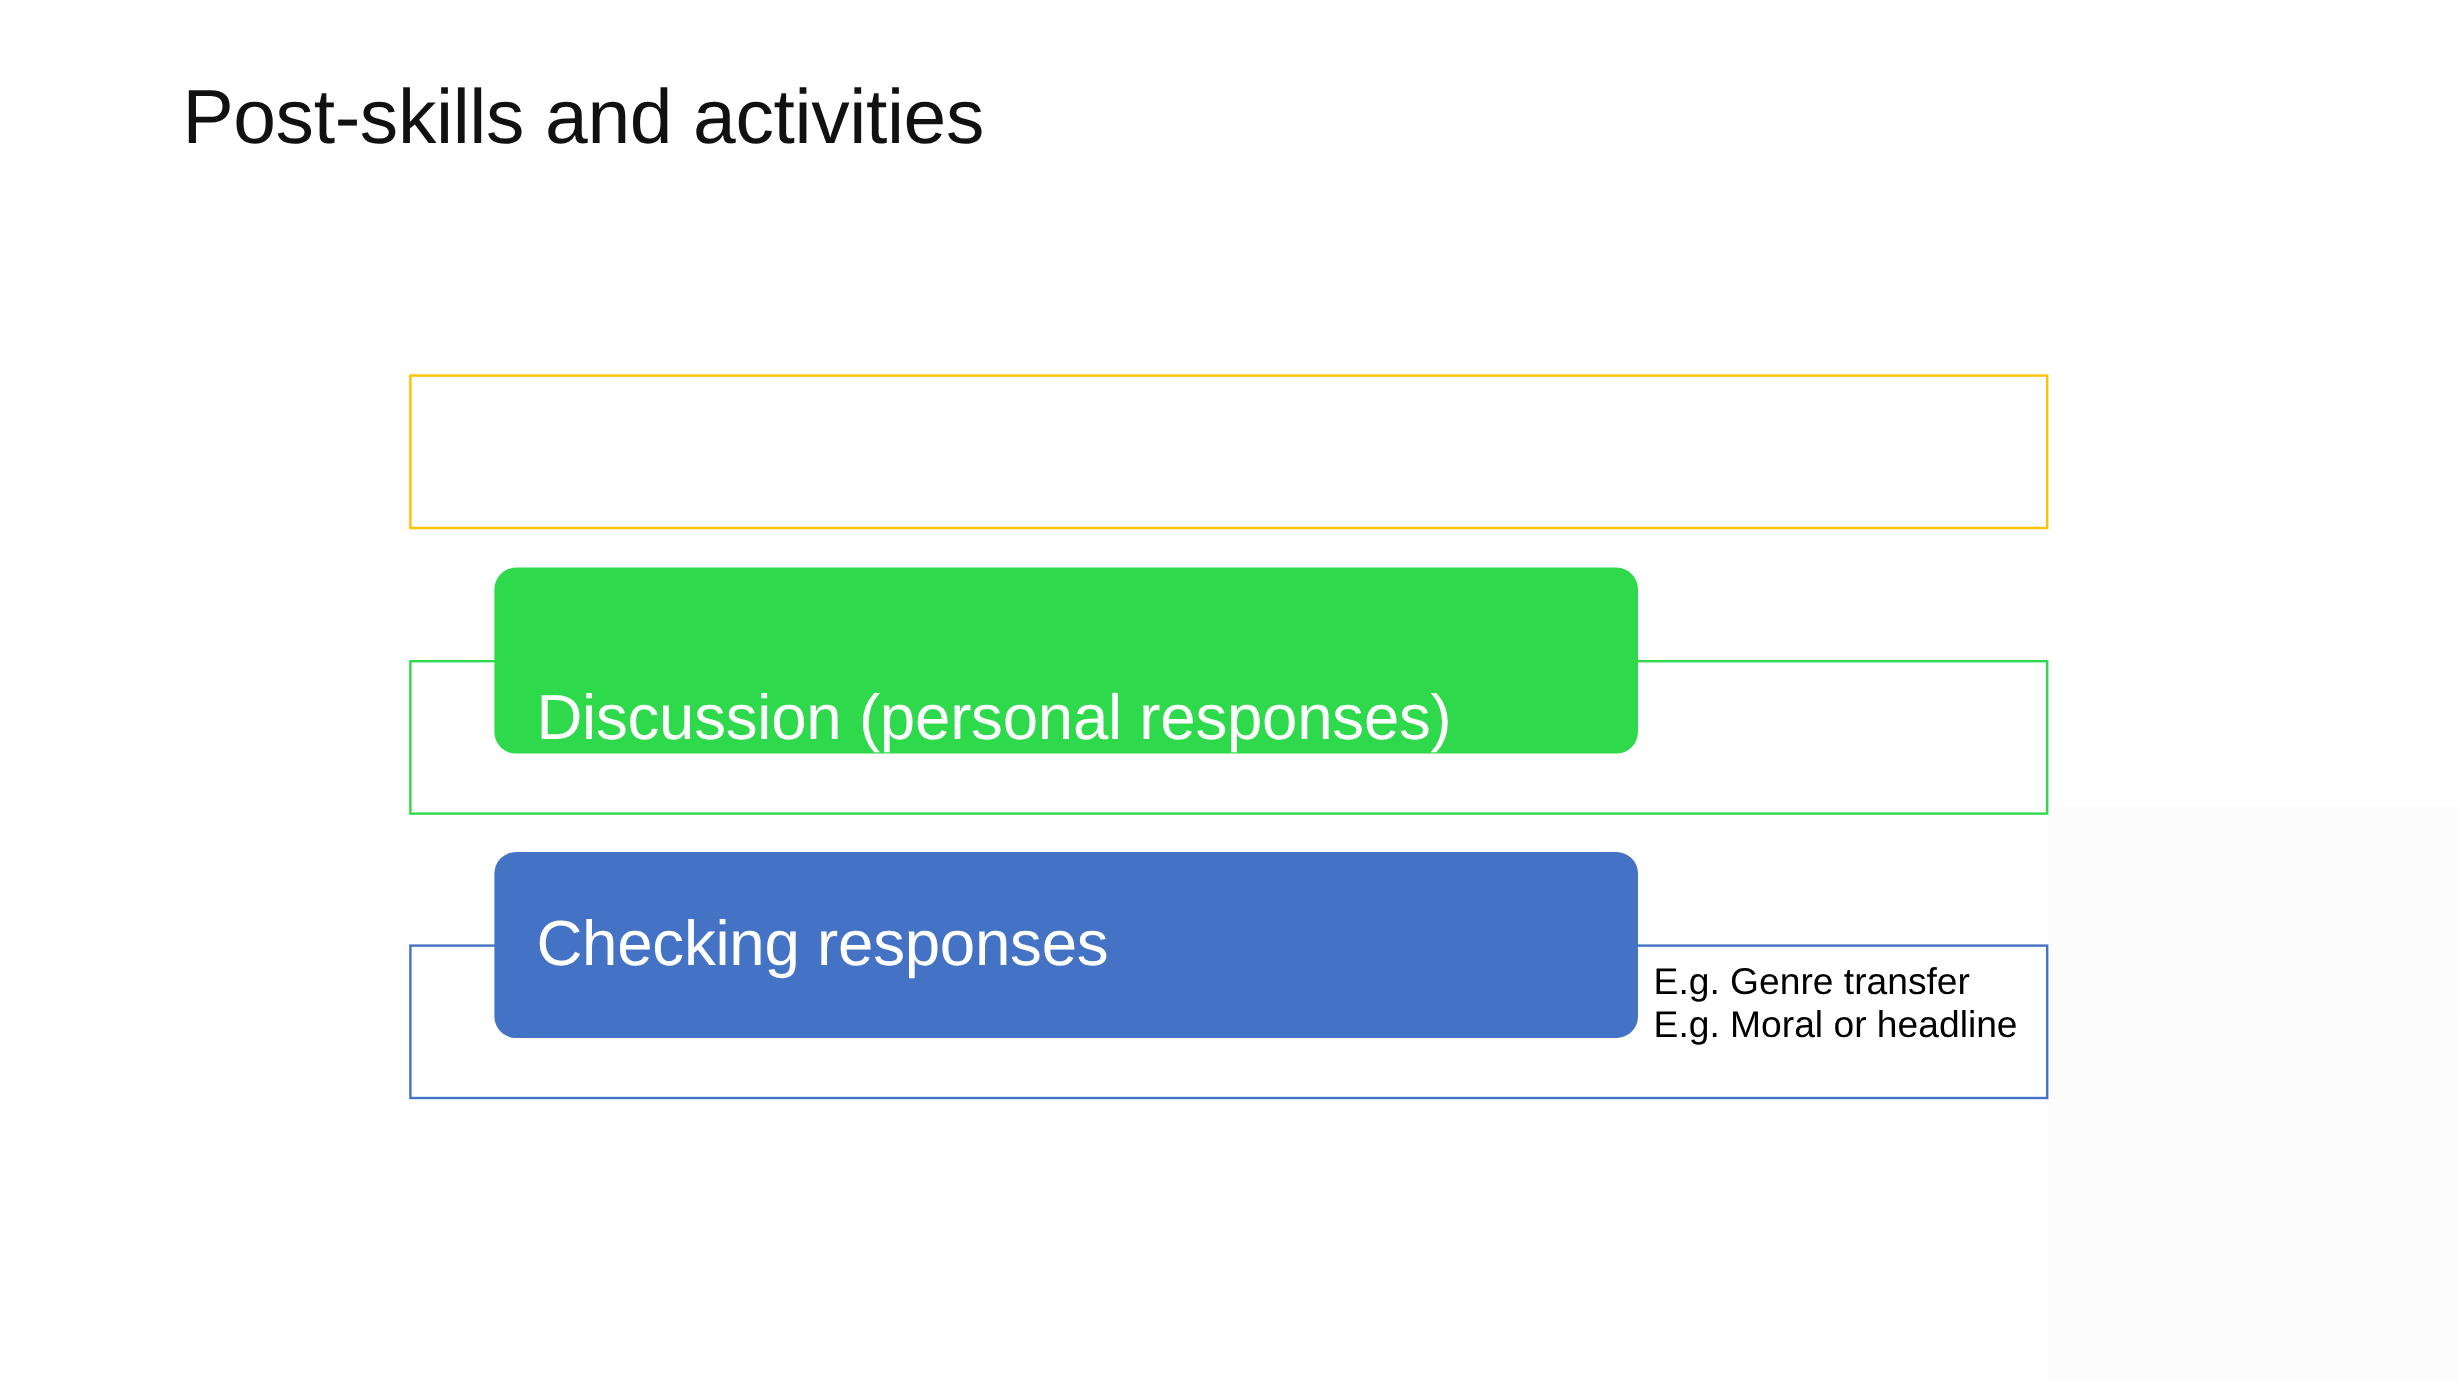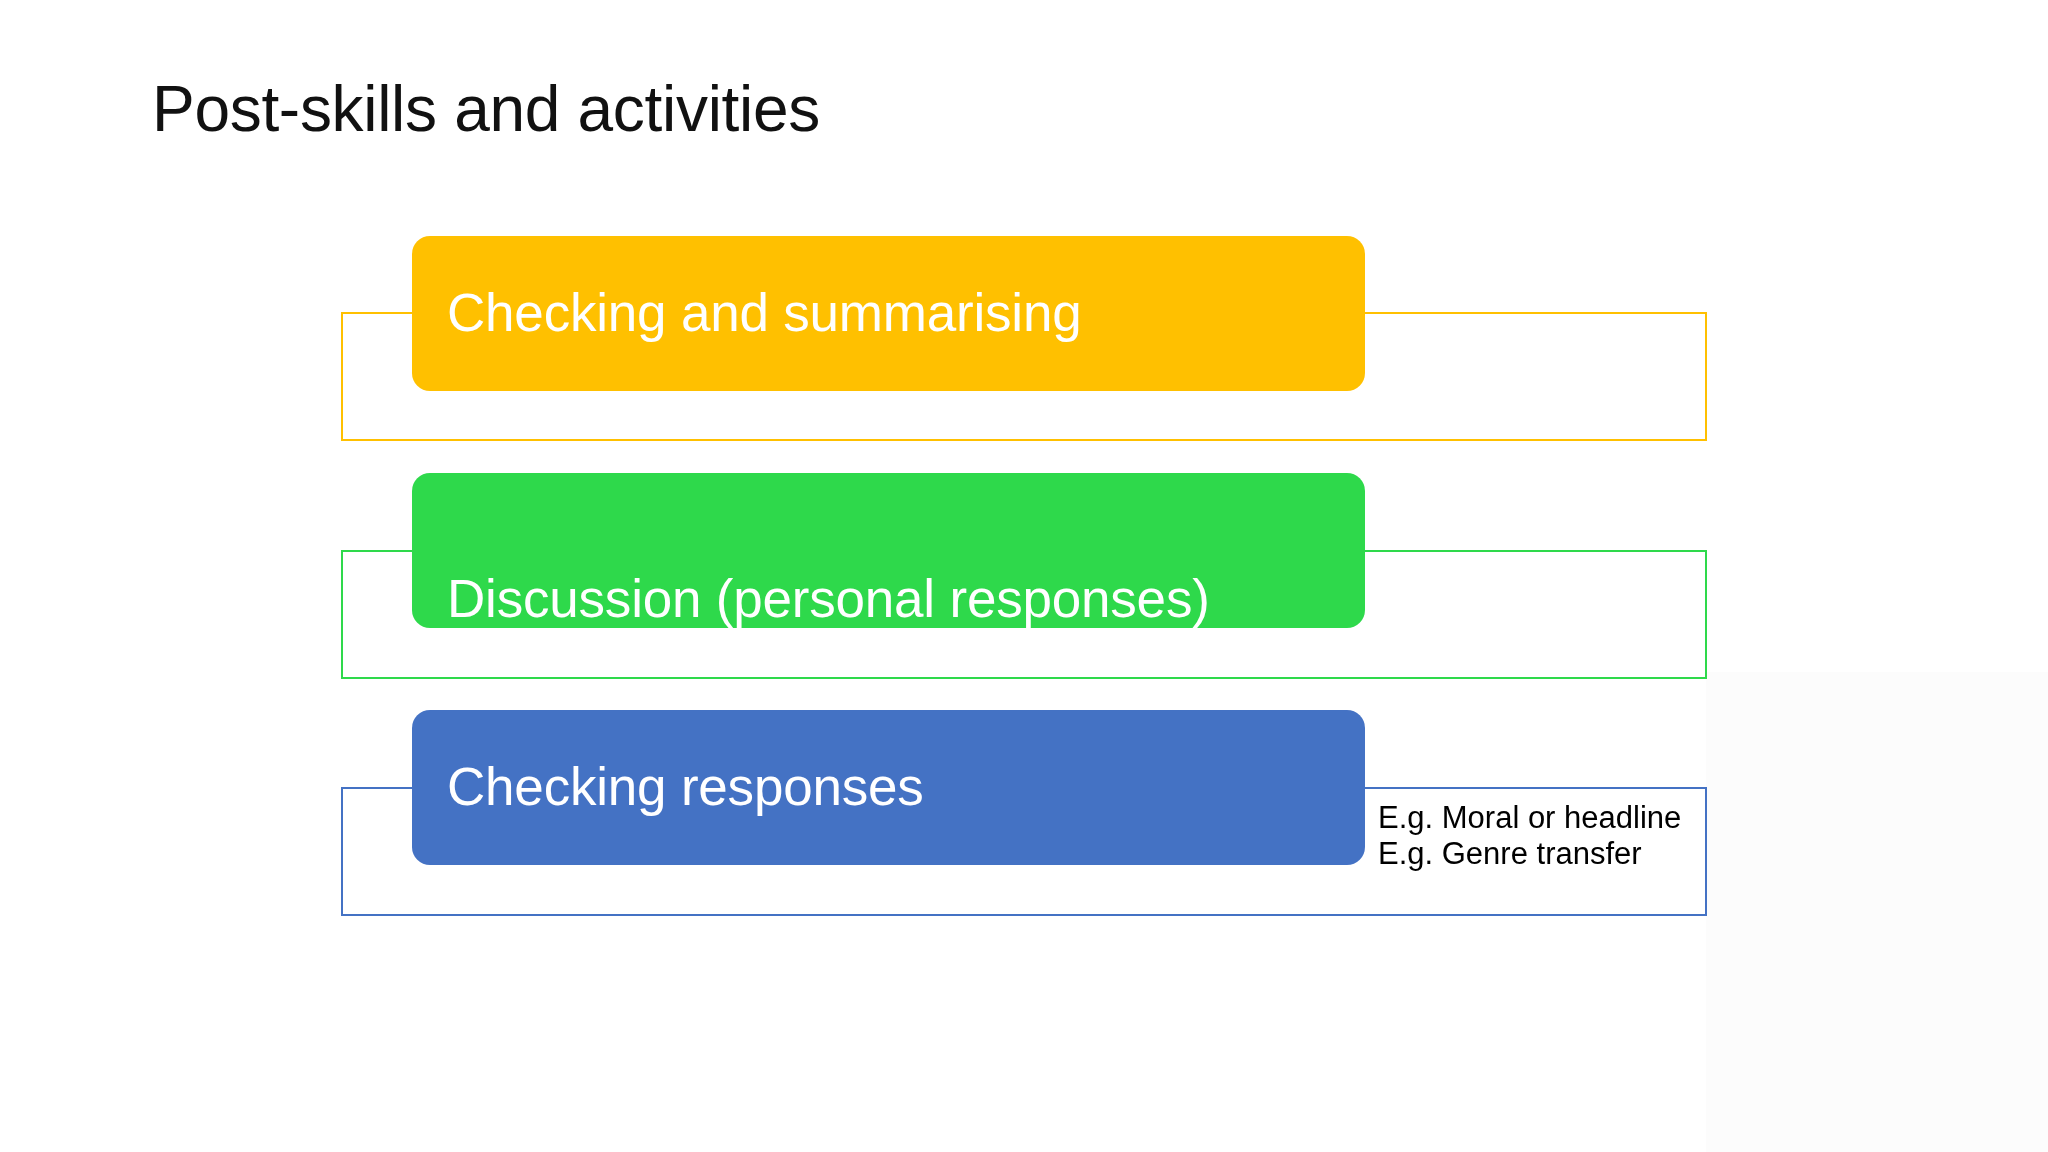--- a/index.html
+++ b/index.html
@@ -27,21 +27,20 @@
   .slide-title {
     position: absolute;
     left: 152px;
     top: 58px;
     font-size: 64px;
     line-height: 1.22;
     font-weight: 400;
     color: #111111;
     letter-spacing: -0.3px;
     white-space: nowrap;
-    margin-top: 12px;
   }
 
   
   .outline-box {
     position: absolute;
     left: 341px;
     width: 1366px;
     height: 129px;
     box-sizing: border-box;
     background: #ffffff;
@@ -103,34 +102,31 @@
 <body>
 
 <div id="slide">
 
   <div class="wash"></div>
 
   <div class="slide-title">Post-skills and activities</div>
 
   <div class="outline-box row-1"></div>
 
-  <div class="bar row-1">
-    <span class="bar-label">Checking and summarising</span>
-  </div>
 
   <div class="outline-box row-2"></div>
 
   <div class="bar row-2">
     <span class="bar-label">Discussion (personal responses)</span>
   </div>
 
   <div class="outline-box row-3"></div>
 
   <div class="detail-text">
+    <span class="line">E.g. Genre transfer</span>
     <span class="line">E.g. Moral or headline</span>
-    <span class="line">E.g. Genre transfer</span>
   </div>
 
   <div class="bar row-3">
     <span class="bar-label">Checking responses</span>
   </div>
 
 </div>
 
 </body></html>

